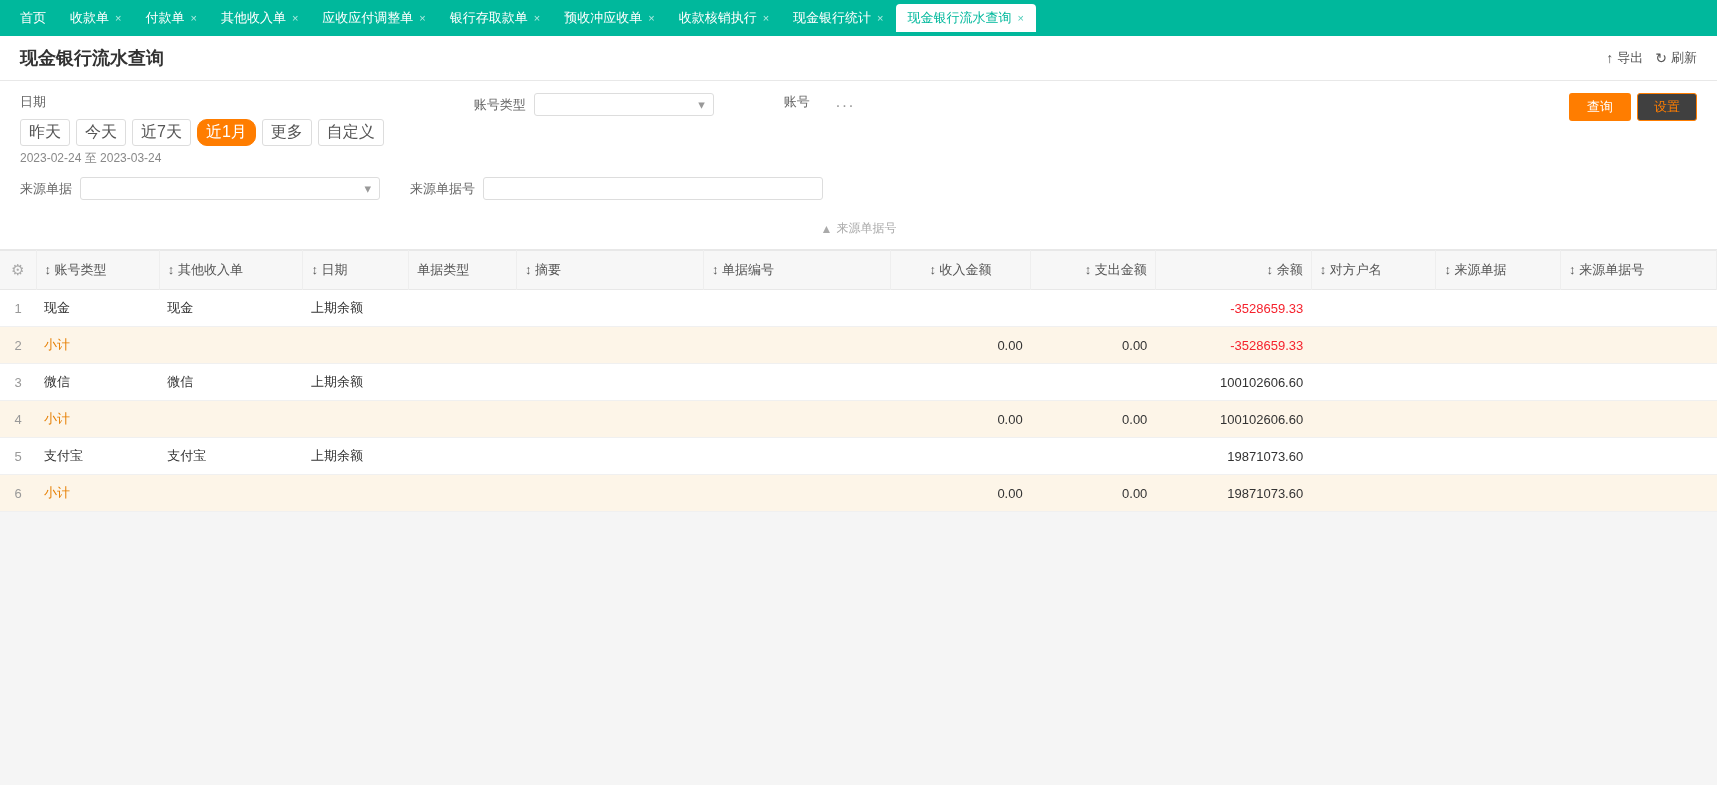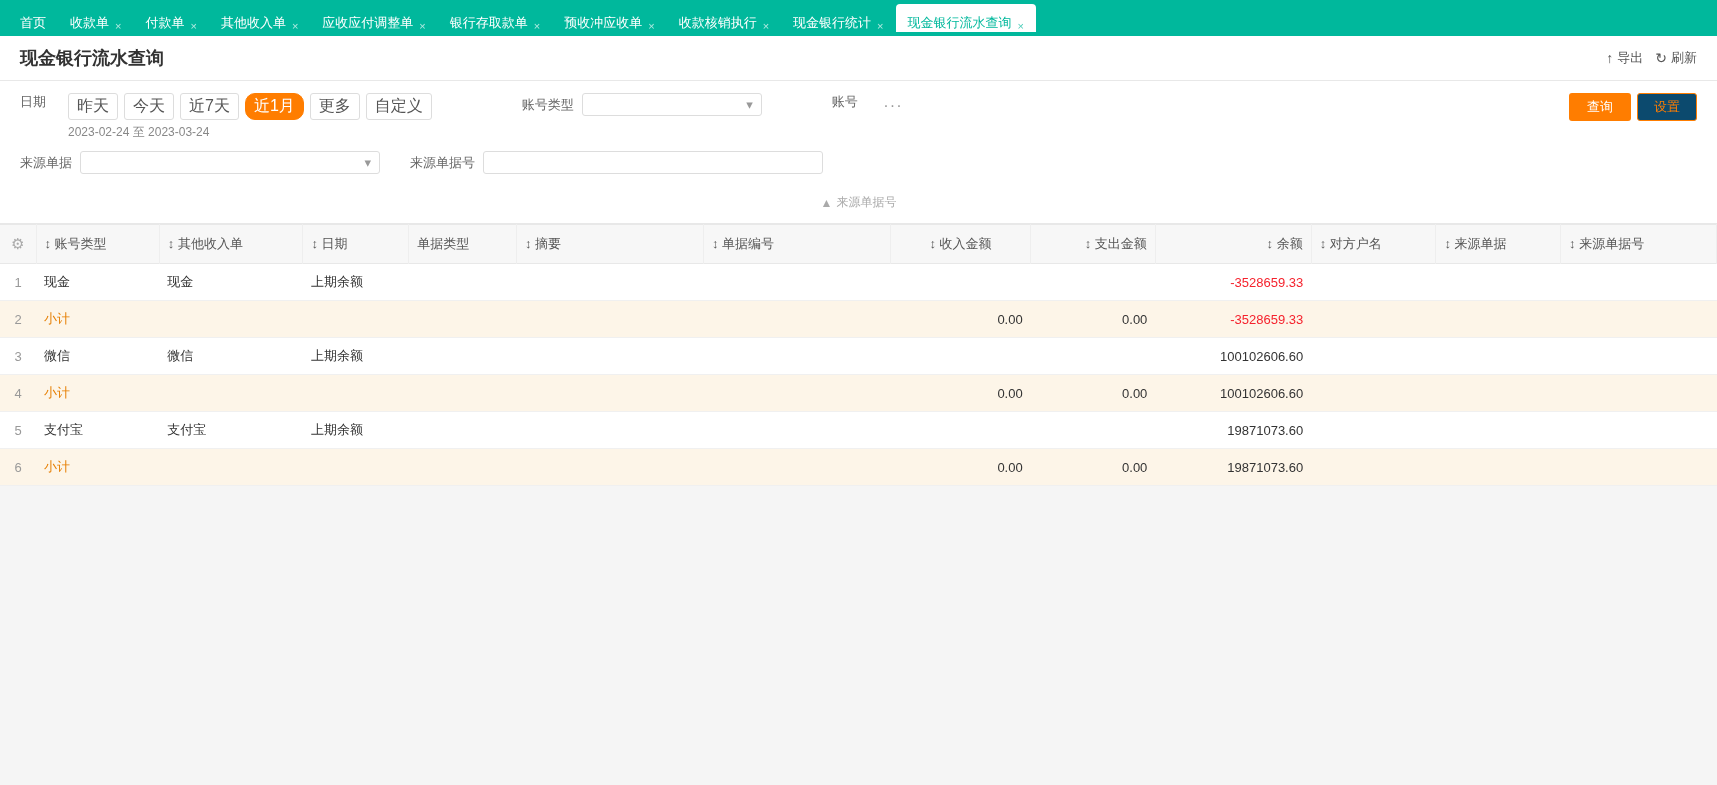--- a/index.html
+++ b/index.html
@@ -12,21 +12,21 @@
       align-items: center;
       height: 36px;
       padding: 0 8px;
       overflow: hidden;
     }
     .nav-item {
       color: #fff;
       padding: 0 12px;
       height: 28px;
       display: flex;
-      align-items: flex-end;
+      align-items: center;
       cursor: pointer;
       white-space: nowrap;
       font-size: 13px;
     }
     .nav-item.active {
       background: #fff;
       color: #00b89c;
       border-radius: 4px 4px 0 0;
     }
     .nav-item .close-x {
@@ -127,21 +127,21 @@
     .query-btn {
       background: #ff7d00;
       color: #fff;
       border: none;
       border-radius: 3px;
       padding: 5px 18px;
       cursor: pointer;
       font-size: 13px;
     }
     .settings-btn {
-      background: #0c4a6e;
+      background: #404040;
       color: #ff7d00;
       border: 1px solid #ff7d00;
       border-radius: 3px;
       padding: 4px 16px;
       cursor: pointer;
       font-size: 13px;
     }
     .collapse-bar {
       display: flex;
       justify-content: center;
@@ -261,21 +261,21 @@
       <span style="font-size:14px;">↻</span>
       <span>刷新</span>
     </div>
   </div>
 </div>
 
 <div class="filter-area">
 
   <div style="display:flex; align-items:flex-start; gap:30px; margin-bottom:10px;">
 
-    <div style="display:flex; align-items:flex-start; gap:8px;">
+    <div style="display:flex; align-items:flex-start; gap:8px;flex-direction:column;">
       <span class="filter-label">日期</span>
       <div style="display:flex; flex-direction:column; gap:4px;">
         <div class="date-btns">
           <button class="date-btn">昨天</button>
           <button class="date-btn">今天</button>
           <button class="date-btn">近7天</button>
           <button class="date-btn active">近1月</button>
           <button class="date-btn">更多</button>
           <button class="date-btn">自定义</button>
         </div>

